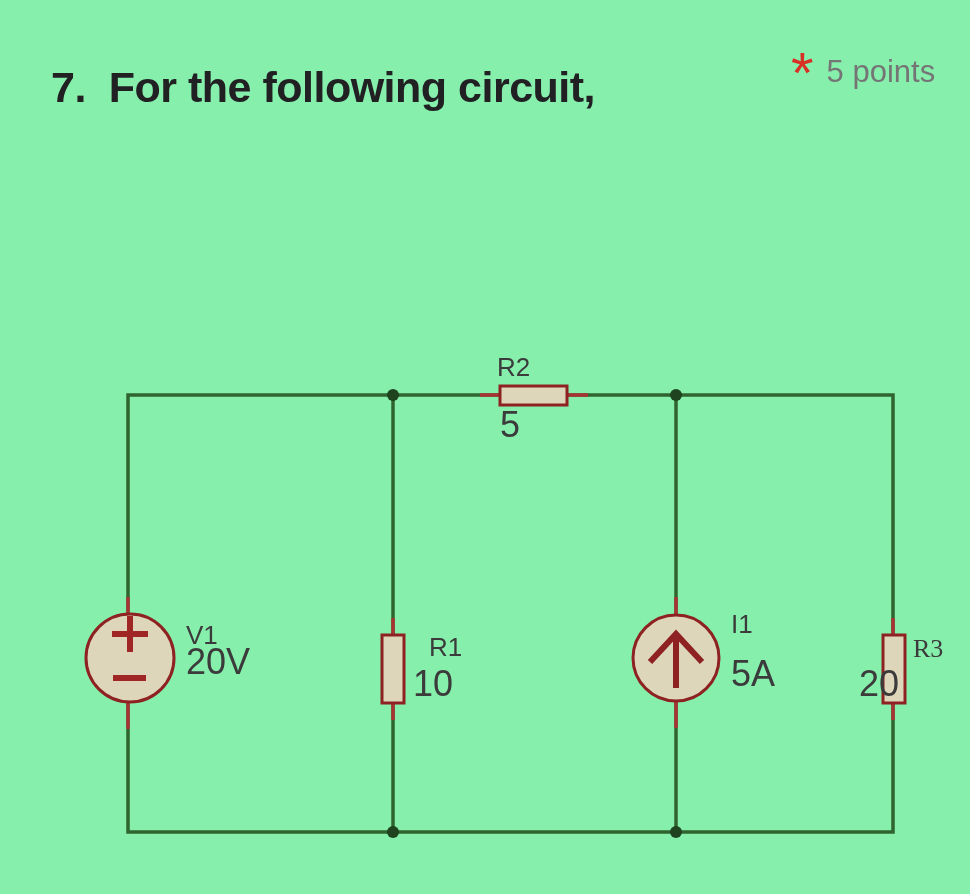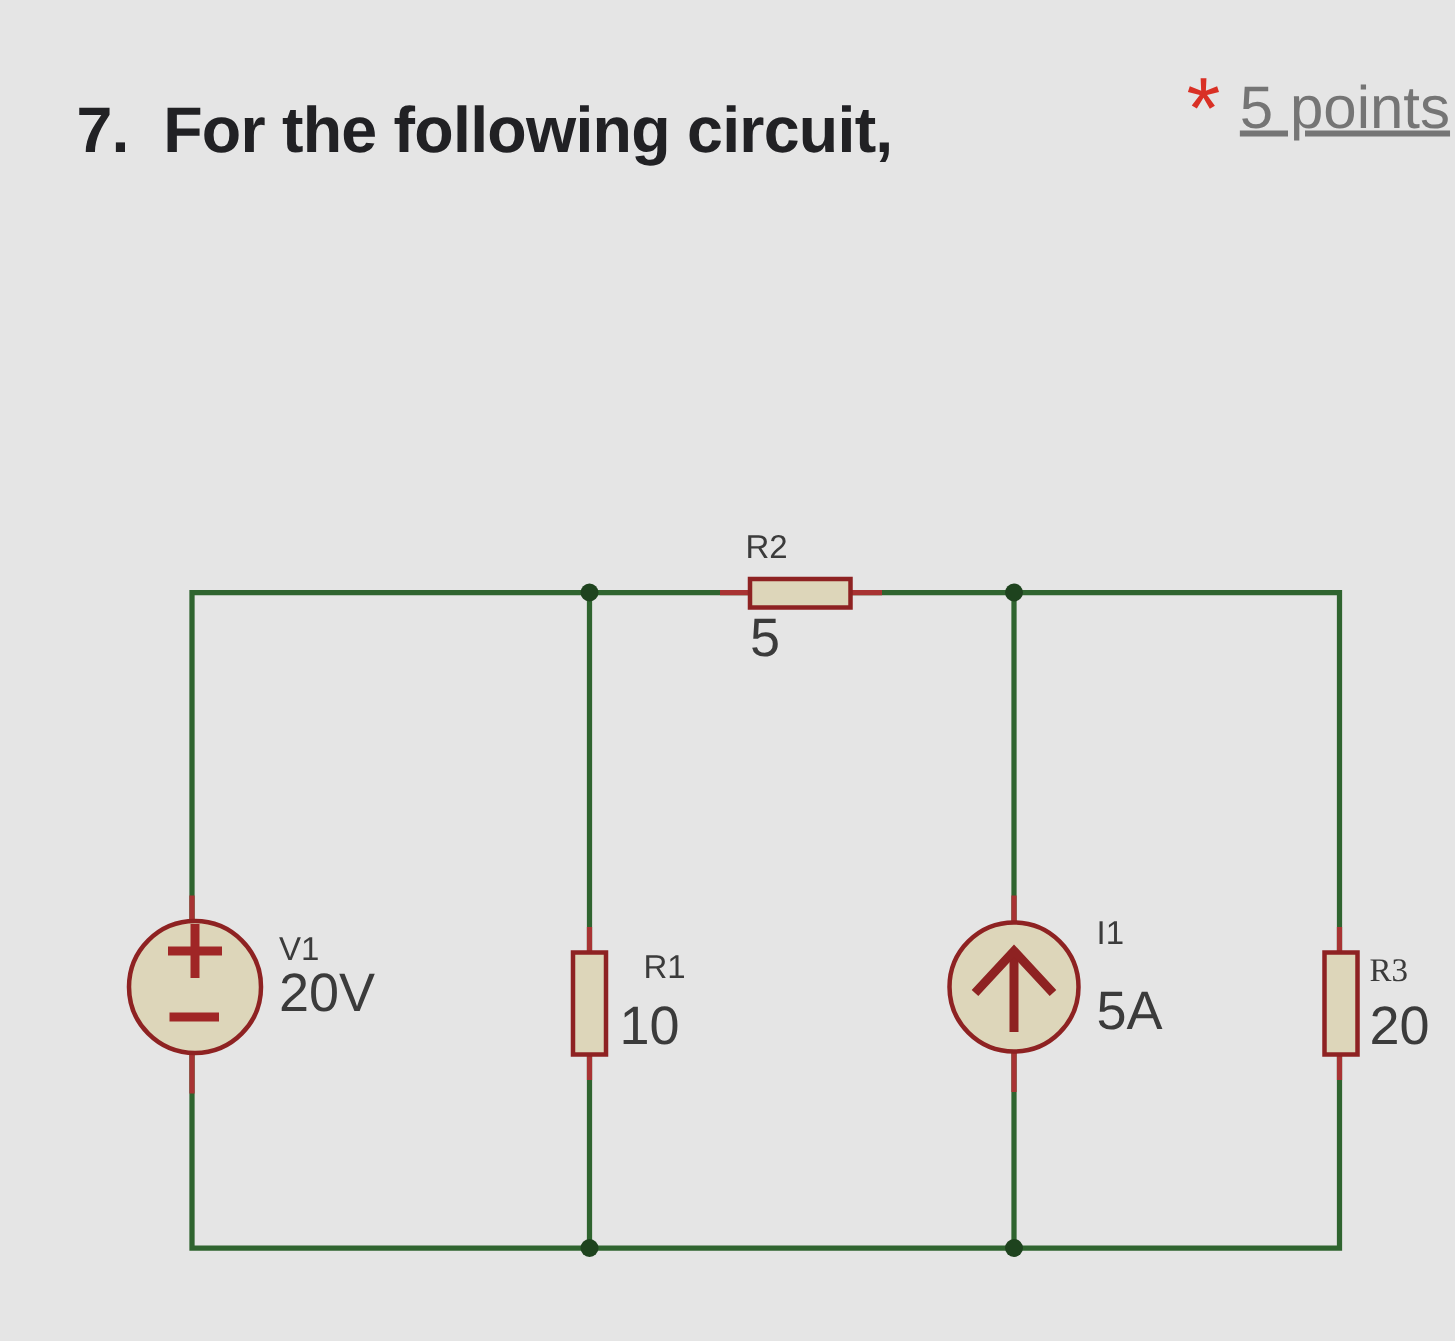--- a/index.html
+++ b/index.html
@@ -1,20 +1,20 @@
 <!DOCTYPE html>
 <html><head>
 <meta charset="utf-8">
 <style>
   html, body { margin: 0; padding: 0; background: #ffffff; }
   .page {
     position: relative;
     width: 970px;
     height: 894px;
-    background: #e5e5e5;
+    background: #86efac;
     overflow: hidden;
     font-family: "Liberation Sans", sans-serif;
   }
 
   
   .question {
     position: absolute;
     left: 51px;
     top: 52px;
     width: 740px;
@@ -36,43 +36,42 @@
     gap: 13px;
   }
   .asterisk {
     color: #d93025;
     font-size: 58px;
     line-height: 58px;
     margin-top: -6px;
   }
   .points-text {
     color: #757575;
-    font-size: 40px;
+    font-size: 31px;
     line-height: 44px;
     white-space: nowrap;
-    text-decoration: underline;
   }
 
   
   .circuit-figure {
     position: absolute;
     left: 0;
     top: 330px;
     width: 970px;
     height: 545px;
   }
   .circuit-figure svg { position: absolute; left: 0; top: 0; }
 
   .clabel {
     position: absolute;
     color: #3b3b3b;
     line-height: 1;
     white-space: nowrap;
   }
-  .clabel.cname { font-size: 22px; }
+  .clabel.cname { font-size: 26px; }
   .clabel.cvalue { font-size: 36px; }
 </style>
 </head>
 <body>
 
 <div class="page">
 
   <div class="question">
     <div class="qline">7.  For the following circuit,</div>
   </div>
@@ -147,16 +146,16 @@
     <div class="clabel cname" style="left:186px; top:292px;">V1</div>
     <div class="clabel cvalue" style="left:186px; top:314px;">20V</div>
 
     <div class="clabel cname" style="left:413px; top:304px;margin-left:16px;">R1</div>
     <div class="clabel cvalue" style="left:413px; top:336px;">10</div>
 
     <div class="clabel cname" style="left:731px; top:281px;">I1</div>
     <div class="clabel cvalue" style="left:731px; top:326px;">5A</div>
 
     <div class="clabel cname" style="left:913px; top:306px;font-family:Liberation Serif, serif;">R3</div>
-    <div class="clabel cvalue" style="left:913px; top:336px;">20</div>
+    <div class="clabel cvalue" style="left:859px; top:336px;">20</div>
   </div>
 
 </div>
 
 </body></html>

